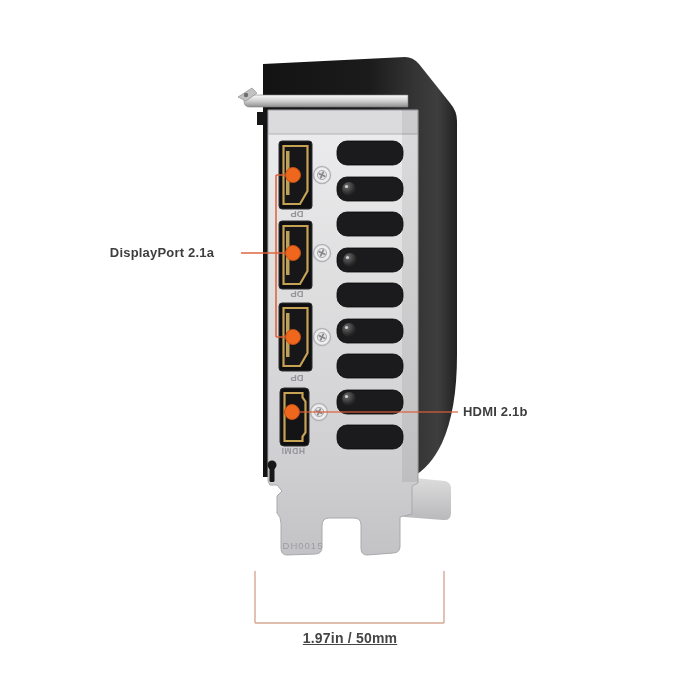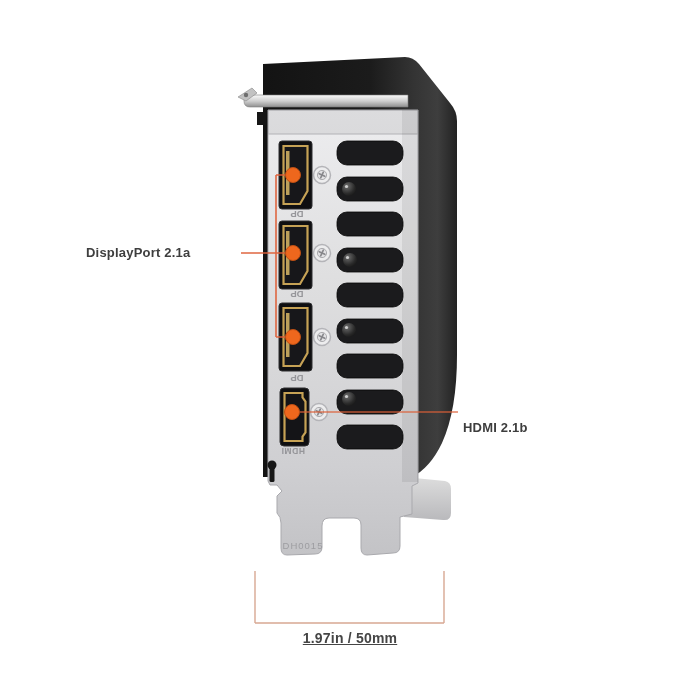--- a/index.html
+++ b/index.html
@@ -12,22 +12,22 @@
   }
   .stage svg{position:absolute;left:0;top:0;}
   .callout-label{
     position:absolute;
     font-size:13px;
     font-weight:700;
     color:#3e3e3e;
     letter-spacing:.2px;
     white-space:nowrap;
   }
-  .dp-label{left:86px;top:245px;width:152px;text-align:left;}
-  .hdmi-label{left:463px;top:404px;margin-top:16px;}
+  .dp-label{left:86px;top:245px;width:152px;text-align:center;}
+  .hdmi-label{left:463px;top:404px;}
   .dim-label{left:262px;top:630px;width:176px;text-align:center;font-size:14px;color:#454545;text-decoration:underline;}
 </style>
 </head>
 <body>
 
 <div class="stage">
 
   <svg width="700" height="700" viewBox="0 0 700 700">
     <defs>
       <linearGradient id="bodyGrad" x1="0" y1="0" x2="1" y2="0">

